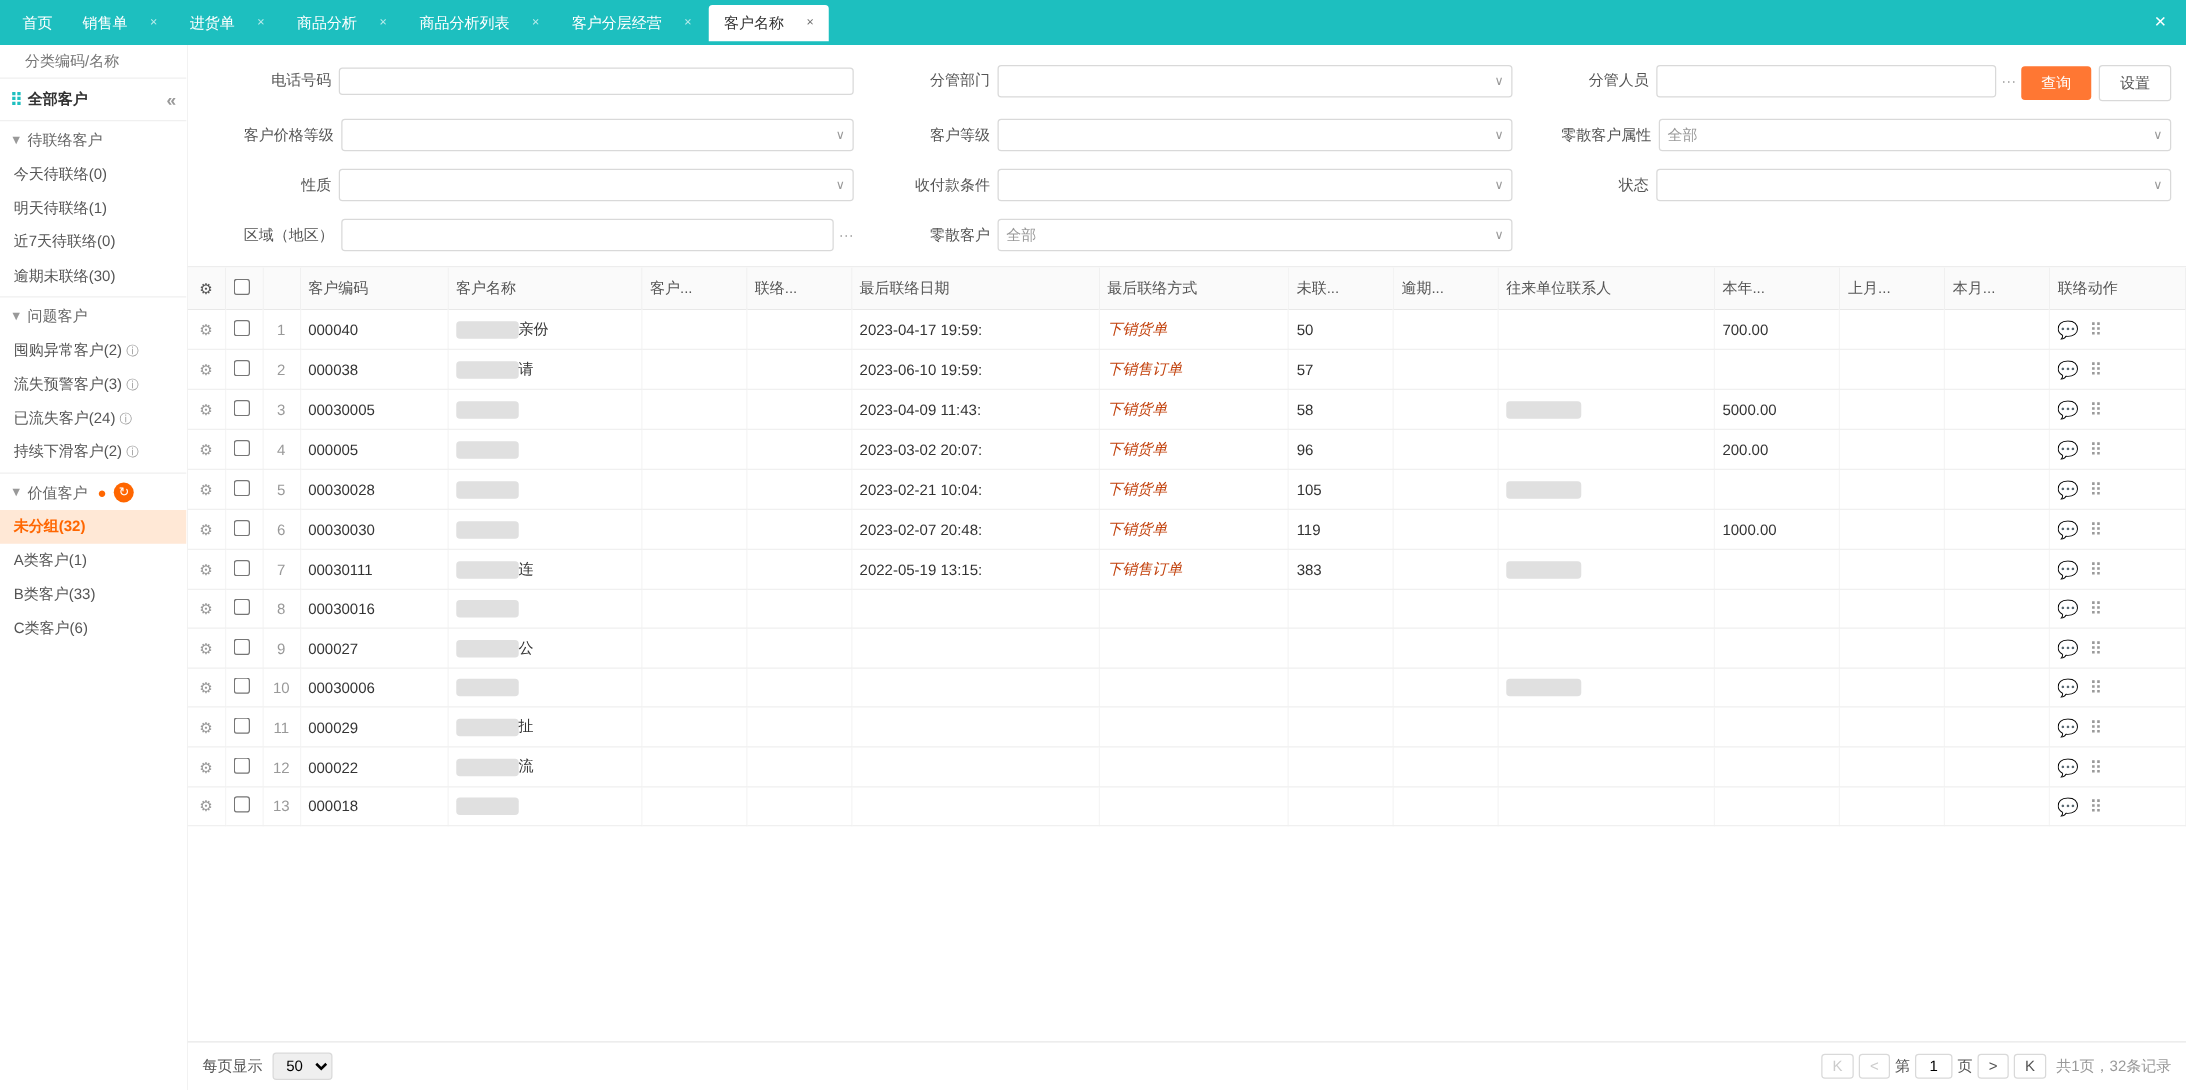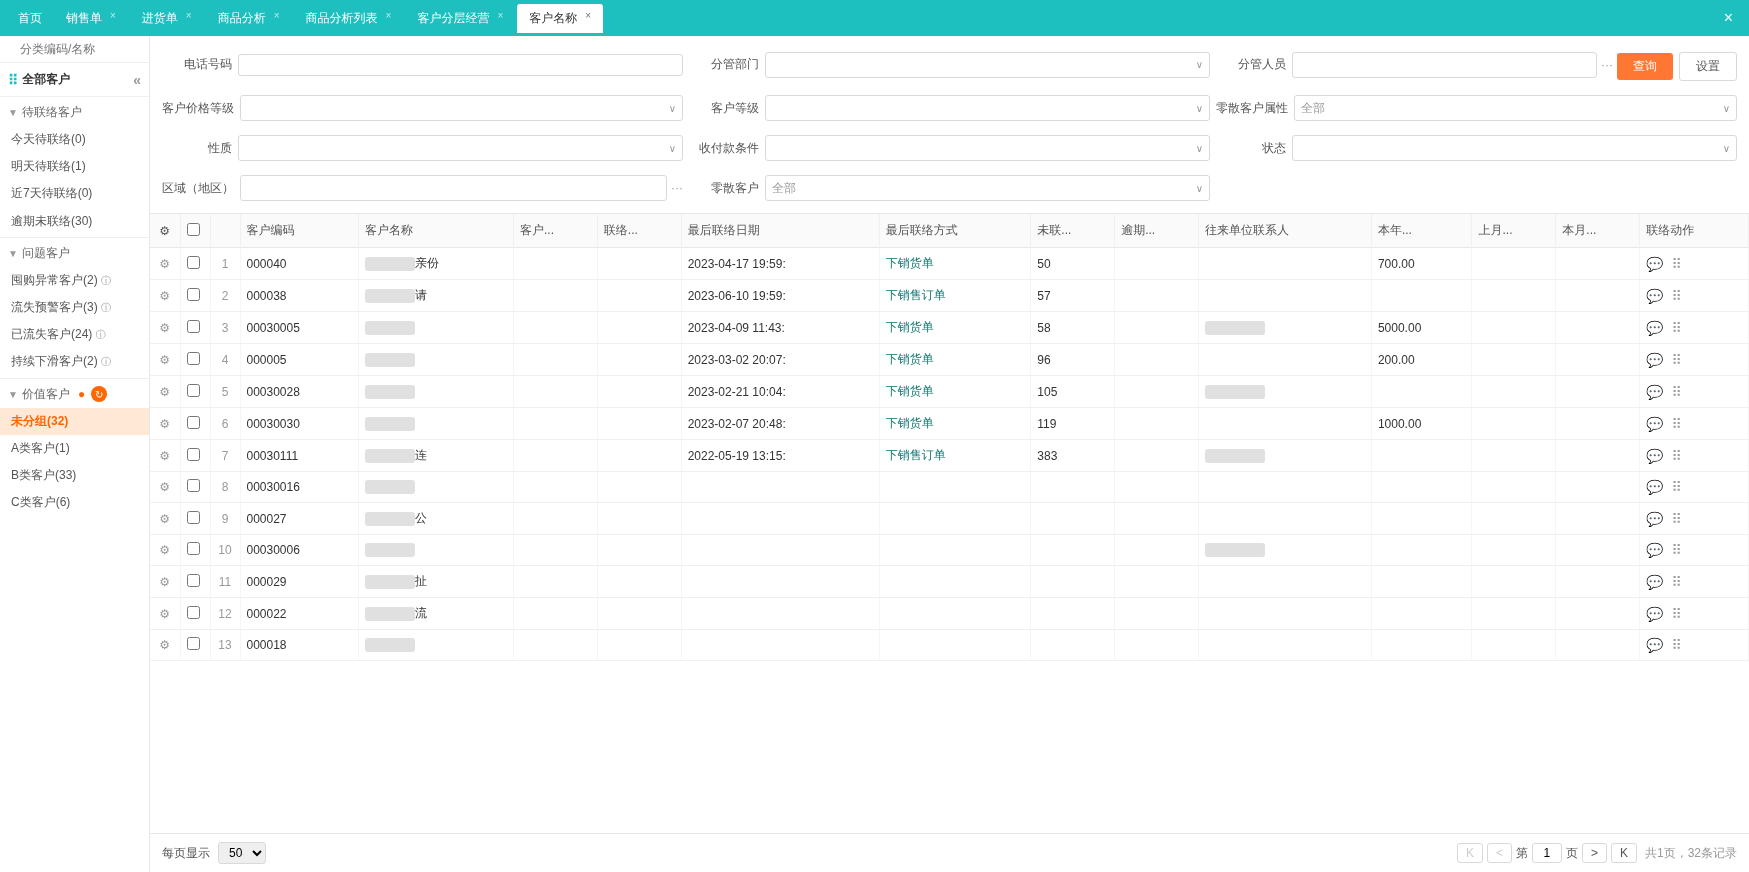--- a/index.html
+++ b/index.html
@@ -9,27 +9,27 @@
     .top-nav {
       display: flex;
       align-items: center;
       background: #1dbfbf;
       height: 36px;
       padding: 0 8px;
       gap: 2px;
     }
     .nav-tab {
       display: flex;
-      align-items: flex-start;
+      align-items: center;
       padding: 6px 12px;
       color: #fff;
       cursor: pointer;
       border-radius: 3px 3px 0 0;
       font-size: 12px;
-      gap: 8px;
+      gap: 18px;
       white-space: nowrap;
     }
     .nav-tab.active { background: #fff; color: #333; }
     .nav-tab .close-x { font-size: 10px; color: inherit; opacity: 0.7; }
     .nav-home { color: #fff; padding: 6px 10px; font-size: 12px; cursor: pointer; }
     .top-nav-right { margin-left: auto; color: #fff; font-size: 16px; cursor: pointer; padding: 4px 8px; }
 
     
     .main-layout { display: flex; height: calc(100vh - 36px); }
 
@@ -142,20 +142,21 @@
       border-bottom: 1px solid #e8e8e8;
       display: grid;
       grid-template-columns: 1fr 1fr 1fr;
       gap: 6px;
     }
     .filter-row {
       display: flex;
       align-items: center;
       gap: 6px;
       padding: 4px 0;
+      margin-left: 33px;
     }
     .filter-label { color: #555; font-size: 12px; min-width: 70px; text-align: right; flex-shrink: 0; }
     .filter-input {
       flex: 1;
       border: 1px solid #d9d9d9;
       border-radius: 3px;
       padding: 3px 6px;
       font-size: 12px;
       color: #333;
       outline: none;
@@ -228,21 +229,21 @@
       cursor: pointer;
     }
     td {
       padding: 7px 6px;
       color: #333;
       border-bottom: 1px solid #f0f0f0;
       border-right: 1px solid #f5f5f5;
       white-space: nowrap;
     }
     .row-num { color: #999; text-align: center; }
-    .link-text { color: #0f766e; cursor: pointer; text-decoration: none; }
+    .link-text { color: #c2410c; cursor: pointer; text-decoration: none; font-style: italic; }
     .action-icons { display: flex; gap: 8px; align-items: center; }
     .action-icon { color: #999; cursor: pointer; font-size: 14px; }
     .blur-text {
       display: inline-block;
       background: #e0e0e0;
       border-radius: 3px;
       color: transparent;
       min-width: 60px;
       height: 14px;
       vertical-align: middle;

